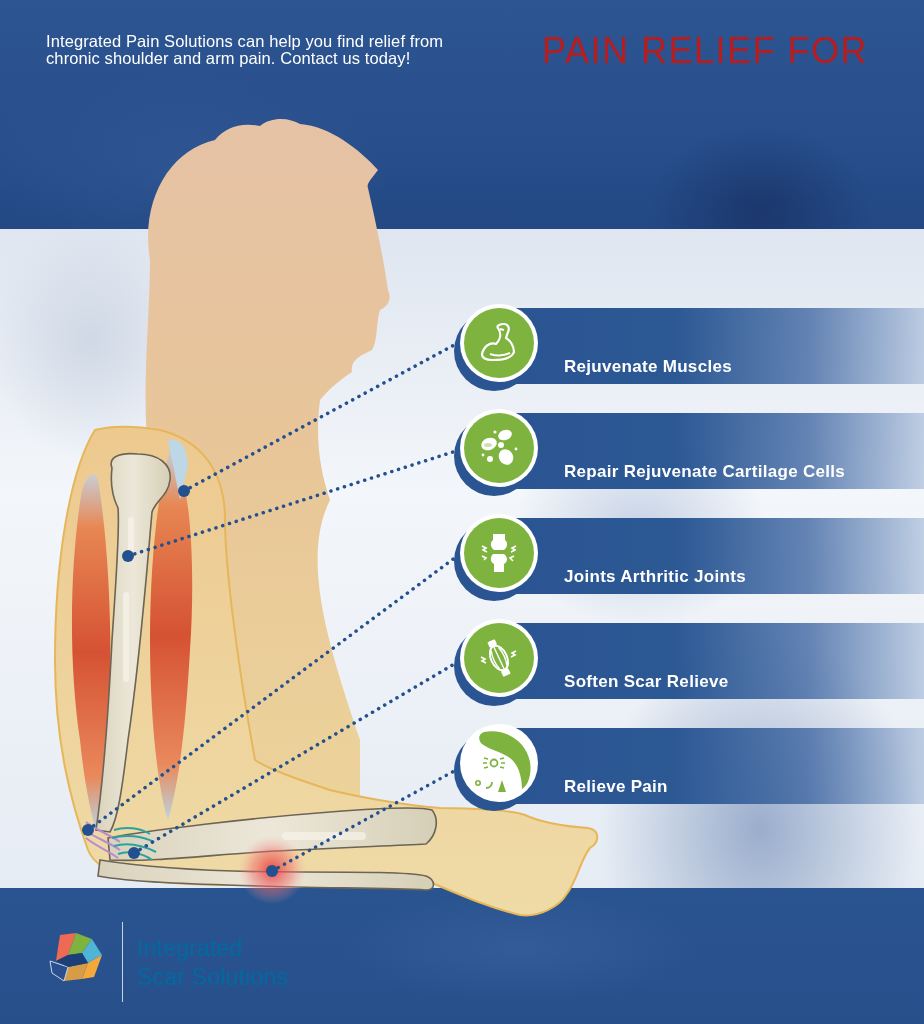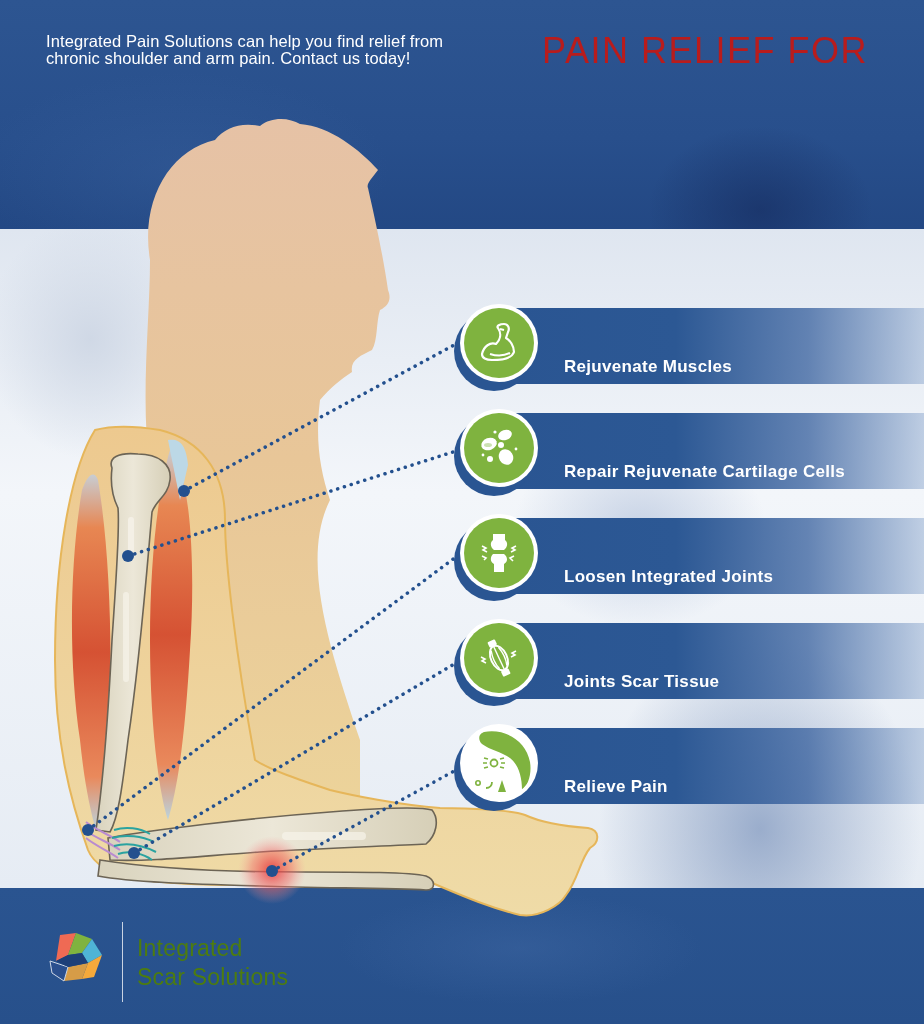--- a/index.html
+++ b/index.html
@@ -41,21 +41,21 @@
     color: #ffffff; font-size: 17px; font-weight: 700; line-height: 21px; letter-spacing: 0.3px; width: 300px; margin-top: 27px; }
   .feature .badge-shadow { position: absolute; left: -4px; top: 3px; width: 80px; height: 80px; border-radius: 50%; background: #2a5592; }
   .feature .badge { position: absolute; left: 2px; top: -4px; width: 78px; height: 78px; border-radius: 50%;
     background: #ffffff; display: flex; align-items: center; justify-content: center; }
   .feature .badge-inner { width: 70px; height: 70px; border-radius: 50%; background: #7fb33f; display: flex; align-items: center; justify-content: center; overflow: hidden; position: relative; }
   .feature .badge-inner.white { background: #ffffff; }
 
   
   .logo { position: absolute; left: 46px; top: 927px; width: 62px; height: 60px; }
   .logo-divider { position: absolute; left: 122px; top: 922px; width: 1px; height: 80px; background: rgba(255,255,255,0.75); }
-  .brand { position: absolute; left: 137px; top: 934px; color: #4d7c0f; font-size: 23px; line-height: 29px; font-weight: 400; letter-spacing: 0.2px; }
+  .brand { position: absolute; left: 137px; top: 934px; color: #0369a1; font-size: 23px; line-height: 29px; font-weight: 400; letter-spacing: 0.2px; }
 </style>
 </head>
 <body>
 
 <div class="canvas">
   <div class="band-top"></div>
   <div class="band-mid"></div>
   <div class="band-bottom"></div>
 
   <div class="intro">Integrated Pain Solutions can help you find relief from chronic shoulder and arm pain. Contact us today!</div>
@@ -181,21 +181,21 @@
         <svg width="46" height="46" viewBox="0 0 46 46">
           <path d="M17 4 L29 4 L29 10 C32 12, 32 17, 28 20 L18 20 C14 17, 14 12, 17 10 Z" fill="#ffffff"></path>
           <path d="M17 24 L28 24 C32 27, 32 32, 28 34 L28 42 L18 42 L18 34 C14 32, 14 27, 17 24 Z" fill="#ffffff"></path>
           <path d="M6 16 L10 18 L7 20 L11 22" stroke="#ffffff" stroke-width="1.6" fill="none"></path>
           <path d="M40 16 L36 18 L39 20 L35 22" stroke="#ffffff" stroke-width="1.6" fill="none"></path>
           <path d="M6 26 L10 28 L8 30" stroke="#ffffff" stroke-width="1.6" fill="none"></path>
           <path d="M38 26 L34 28 L37 31" stroke="#ffffff" stroke-width="1.6" fill="none"></path>
         </svg>
       </div>
     </div>
-    <div class="label">Loosen Integrated Joints</div>
+    <div class="label">Joints Arthritic Joints</div>
   </div>
 
   <div class="feature" style="top:623px;">
     <div class="bar"></div>
     <div class="badge-shadow"></div>
     <div class="badge">
       <div class="badge-inner">
         <svg width="46" height="46" viewBox="0 0 46 46">
           <g transform="rotate(-25 23 23)">
             <ellipse cx="23" cy="23" rx="8" ry="13" fill="none" stroke="#ffffff" stroke-width="2"></ellipse>
@@ -203,21 +203,21 @@
             <path d="M23 10 L23 36" stroke="#ffffff" stroke-width="1.4"></path>
             <path d="M27 13 C29 20, 29 27, 27 33" stroke="#ffffff" stroke-width="1.4" fill="none"></path>
             <rect x="19" y="4" width="8" height="6" rx="1" fill="#ffffff"></rect>
             <rect x="19" y="36" width="8" height="6" rx="1" fill="#ffffff"></rect>
           </g>
           <path d="M5 22 L9 24 L6 26 L10 28" stroke="#ffffff" stroke-width="1.6" fill="none"></path>
           <path d="M40 16 L36 18 L39 20 L35 22" stroke="#ffffff" stroke-width="1.6" fill="none"></path>
         </svg>
       </div>
     </div>
-    <div class="label">Joints Scar Tissue</div>
+    <div class="label">Soften Scar Relieve</div>
   </div>
 
   <div class="feature" style="top:728px;">
     <div class="bar"></div>
     <div class="badge-shadow"></div>
     <div class="badge">
       <div class="badge-inner white">
         <svg width="70" height="70" viewBox="0 0 70 70">
           <path d="M20 4 C40 0, 62 12, 66 34 C68 46, 64 58, 58 62 C58 48, 54 36, 46 30 C38 24, 26 22, 18 16 C14 12, 14 6, 20 4 Z" fill="#7fb33f"></path>
           <circle cx="30" cy="35" r="3.5" fill="none" stroke="#7fb33f" stroke-width="1.8"></circle>

